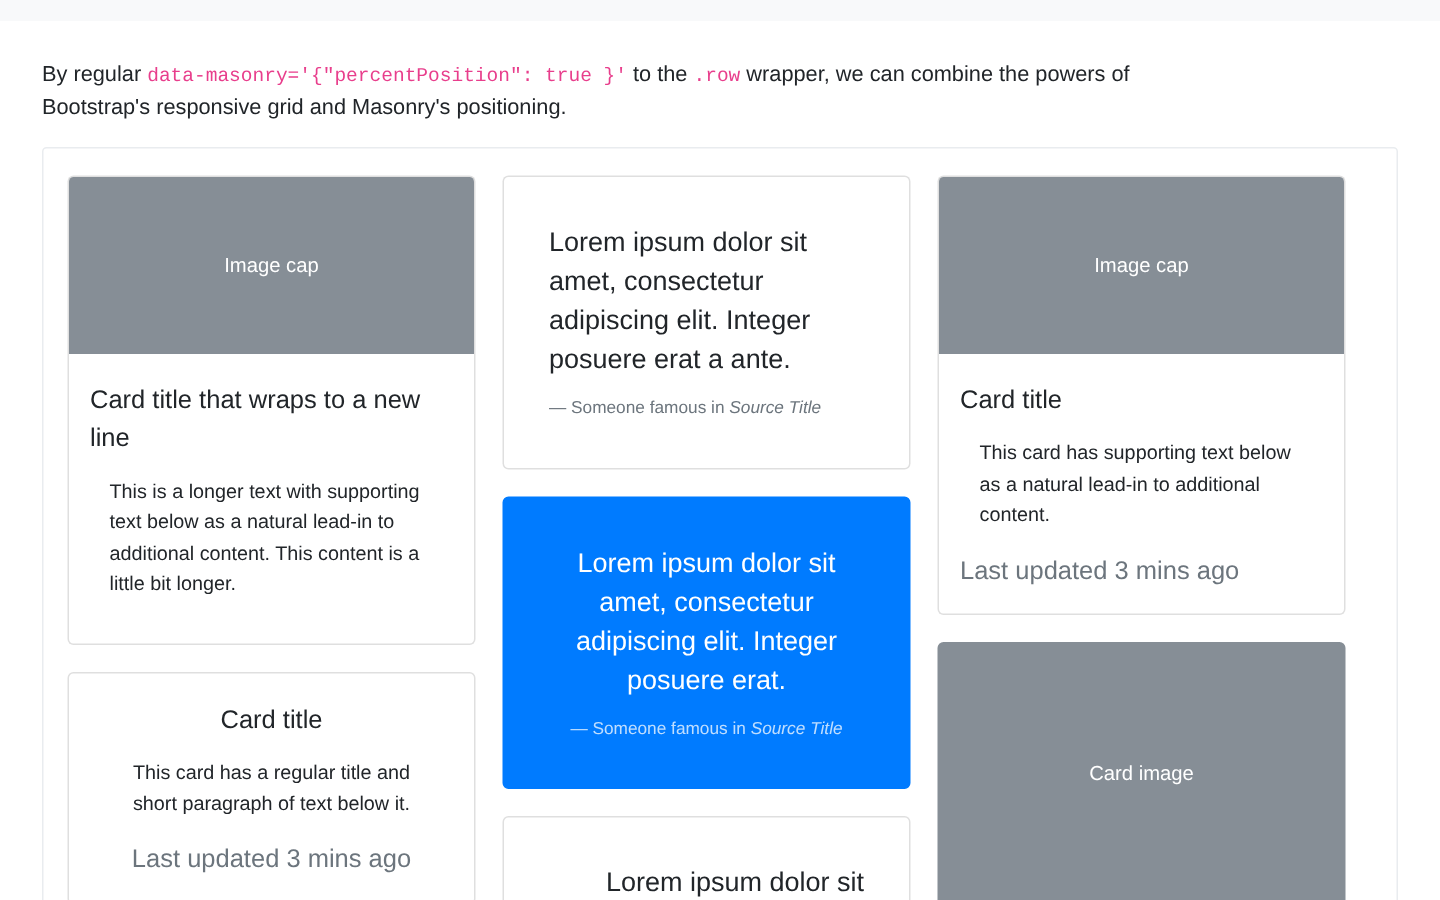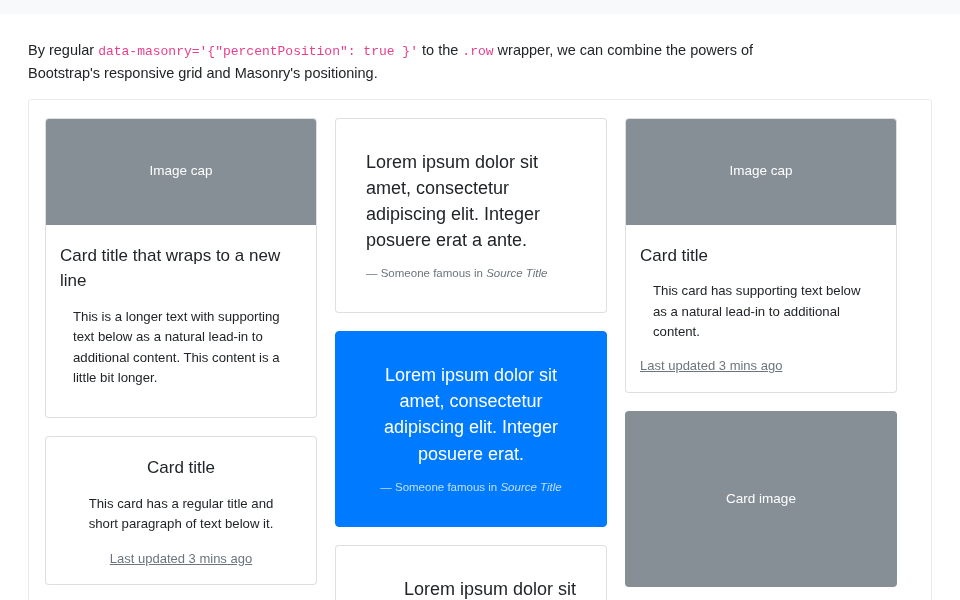--- a/index.html
+++ b/index.html
@@ -56,21 +56,21 @@
   }
   .card {
     border: 1px solid rgba(0,0,0,.125);
     border-radius: 4px;
     background: #fff;
     overflow: hidden;
   }
   .card-img {
     background: #868e96;
     color: #ffffff;
-    height: 106px;
+    height: 118px;
     display: flex;
     align-items: center;
     justify-content: center;
     font-size: 13.5px;
   }
   .card-img.tall {
     height: 176px;
     border-radius: 4px;
   }
   .card-body {
@@ -82,24 +82,23 @@
     margin: 4px 0 8px 0;
     color: #212529;
   }
   .card-text {
     font-size: 13.2px;
     margin: 13px;
     color: #212529;
     line-height: 1.55;
   }
   .card-muted {
-    font-size: 13px;
+    font-size: 17px;
     color: #6c757d;
     margin-top: 14px;
-    text-decoration: underline;
   }
   .text-center { text-align: center; }
   .blockquote {
     margin: 0;
     padding: 16px 16px 14px 16px;
   }
   .blockquote p {
     margin: 0;
     font-size: 18px;
     line-height: 1.45;

